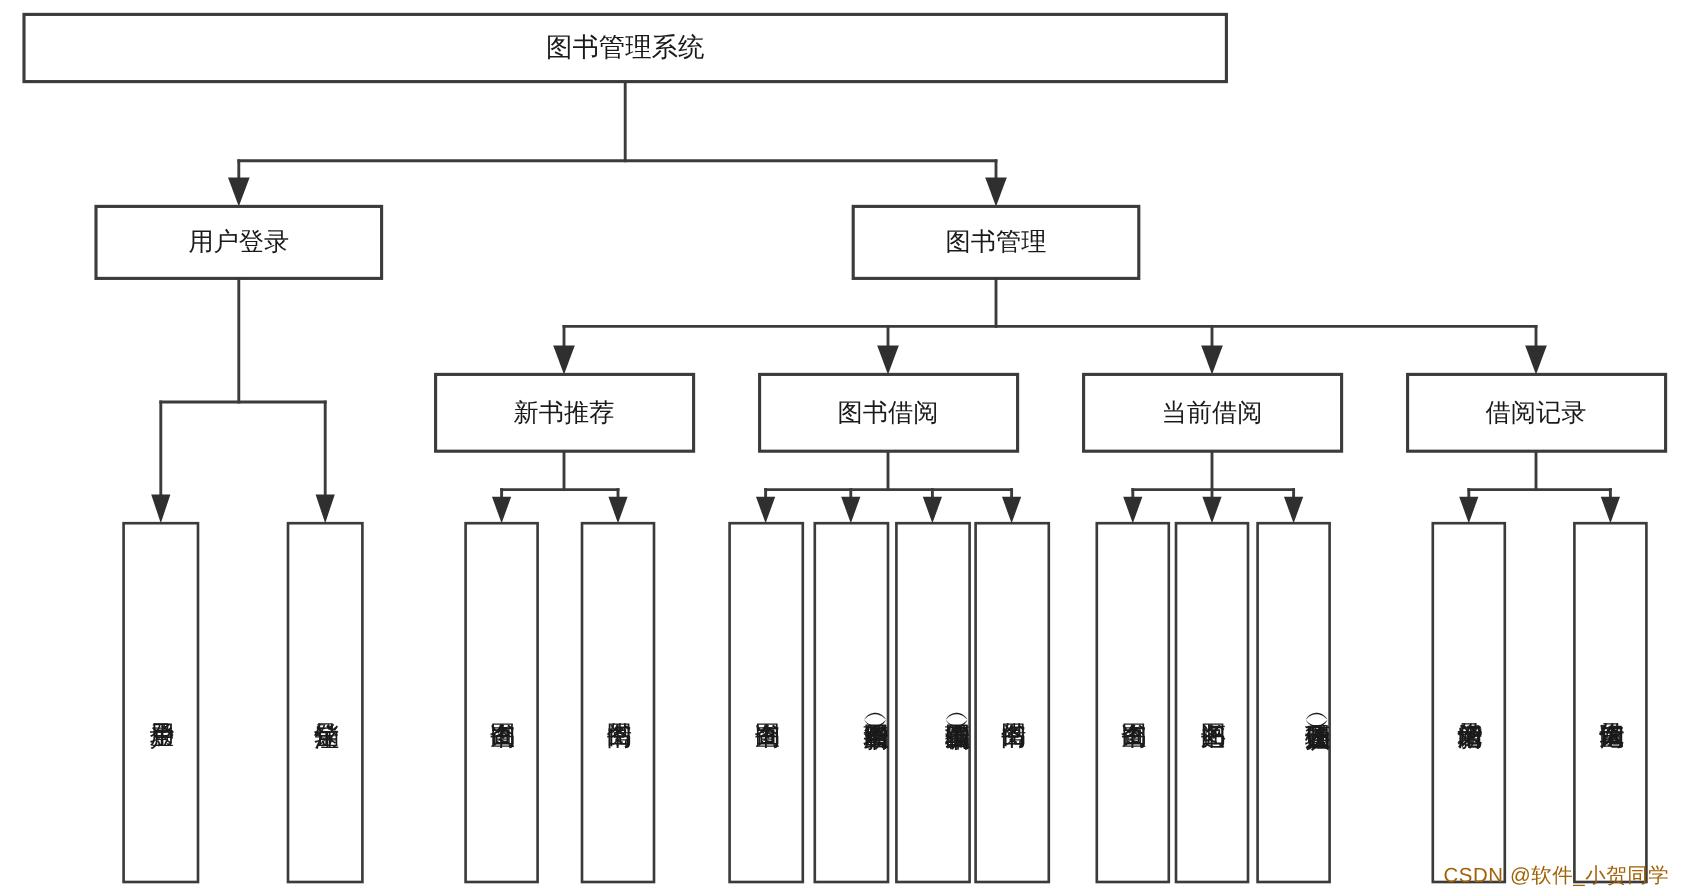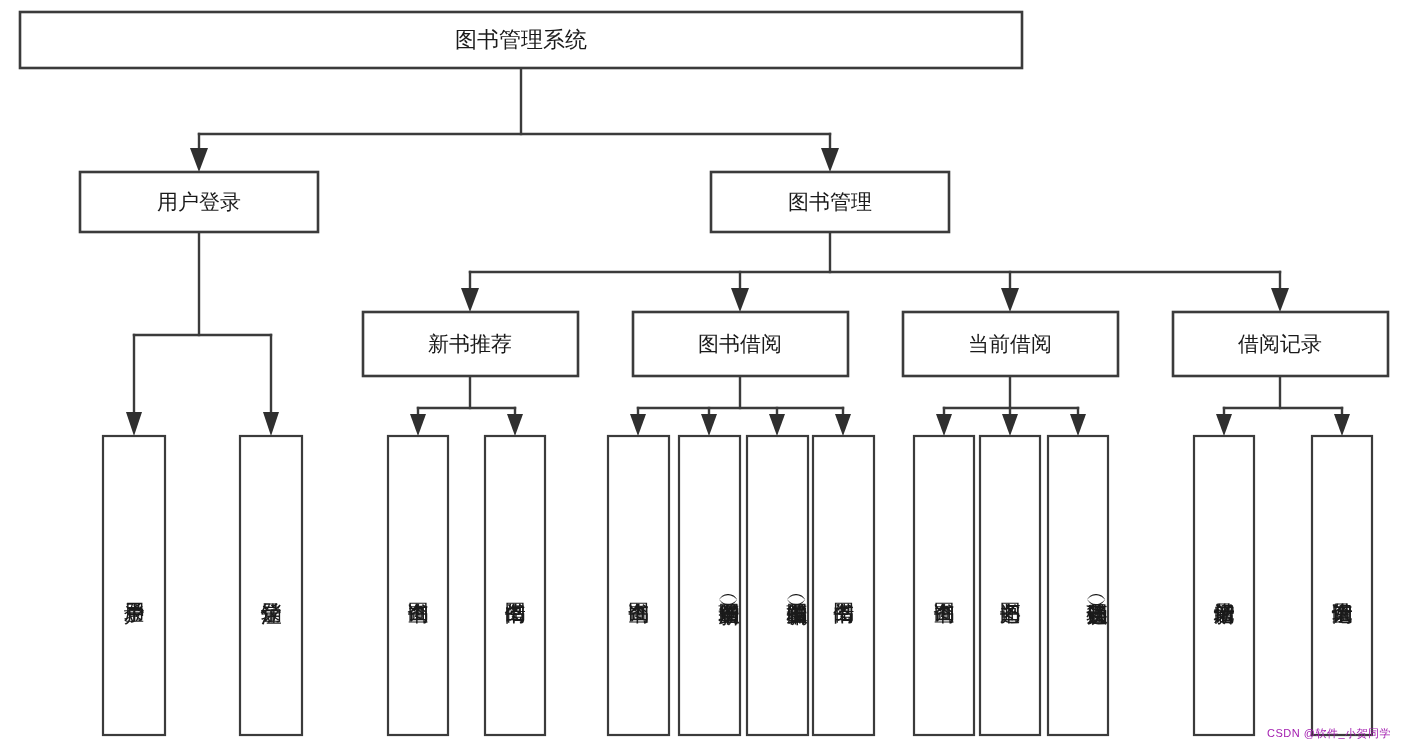--- a/index.html
+++ b/index.html
@@ -75,22 +75,22 @@
     pointer-events: none;
   }
   .vlabel.center {
     align-items: center;
   }
   .watermark {
     position: absolute;
     right: 14px;
     bottom: 6px;
     font-family: "Liberation Sans", "DejaVu Sans", sans-serif;
-    font-size: 11px;
-    color: #a21caf;
+    font-size: 17px;
+    color: #a16207;
     letter-spacing: 0.5px;
     white-space: nowrap;
   }
 </style>
 </head>
 <body>
 
 <div id="diagram-canvas">
 
   <svg class="diagram-svg" viewBox="0 0 1405 747">

